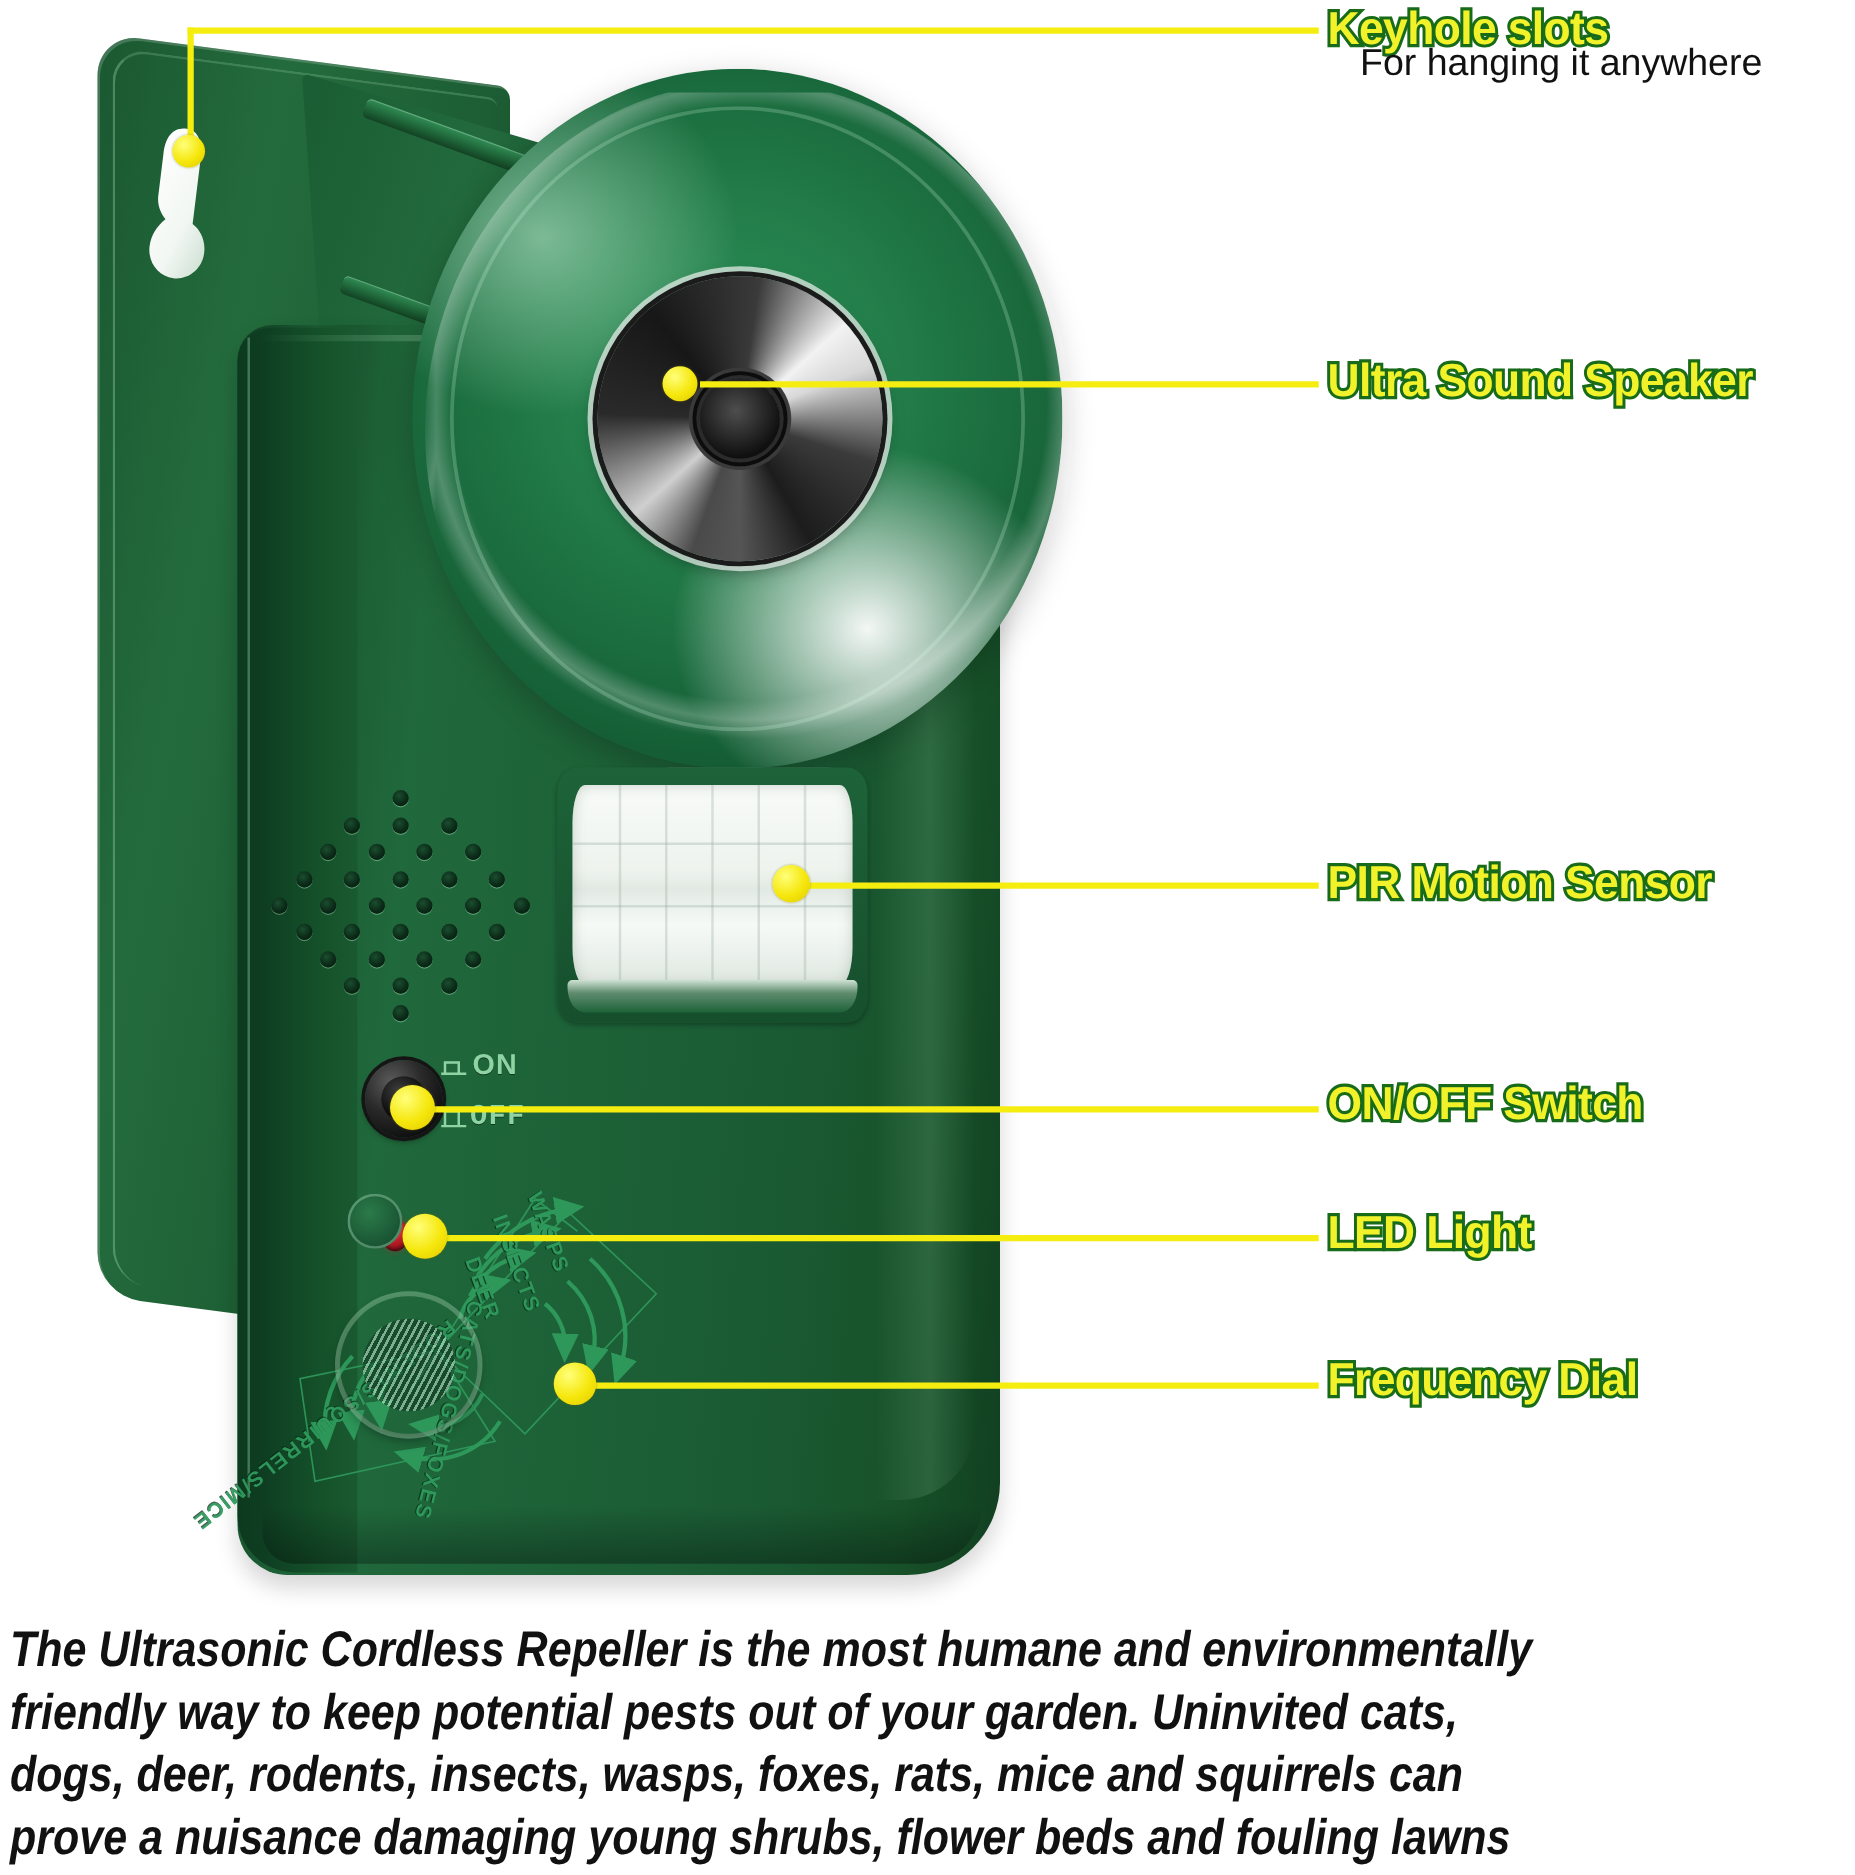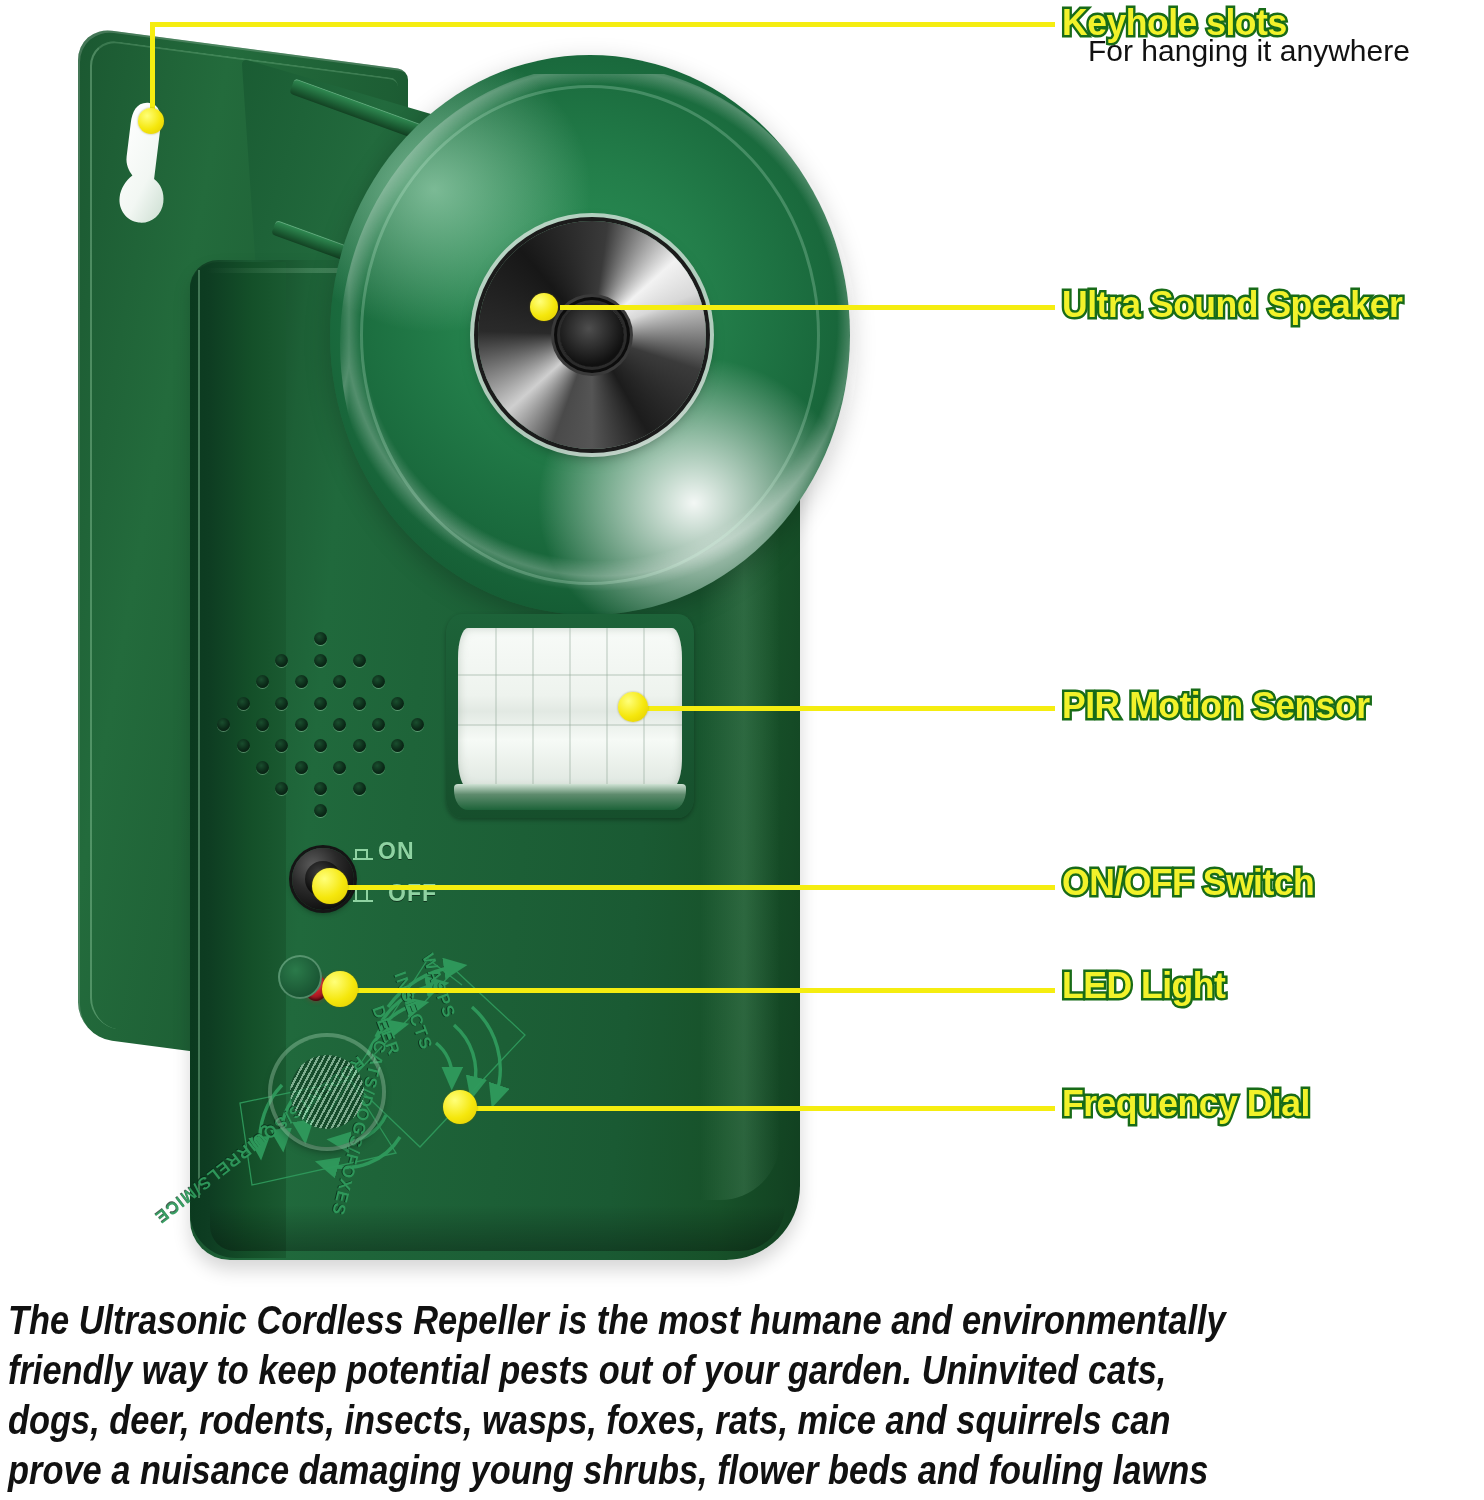--- a/index.html
+++ b/index.html
@@ -337,21 +337,21 @@
     <div class="switch-knob"></div>
     <svg class="sw-ico" style="left:350px;top:845px;" viewBox="0 0 26 16">
       <path d="M3 14 H23" stroke="#8fd3a2" stroke-width="2" fill="none"></path>
       <path d="M6 14 V5 H17 V14" stroke="#8fd3a2" stroke-width="2" fill="none"></path>
     </svg>
     <div class="sw-text" style="left:378px;top:838px;">ON</div>
     <svg class="sw-ico" style="left:350px;top:886px;" viewBox="0 0 26 16">
       <path d="M3 15 H23" stroke="#8fd3a2" stroke-width="2" fill="none"></path>
       <path d="M6 15 V3 H17 V15" stroke="#8fd3a2" stroke-width="2" fill="none"></path>
     </svg>
-    <div class="sw-text" style="left:388px;top:880px;">OFF</div>
+    <div class="sw-text" style="left:376px;top:880px;font-family:Liberation Mono, monospace;">OFF</div>
 
     <div class="led"></div>
 
     <div class="dial-area">
       <svg class="wave-svg" viewBox="0 0 360 310">
         <defs>
           <marker id="ar" markerWidth="7" markerHeight="7" refX="3" refY="3.2" orient="auto">
             <path d="M0 0 L7 3.2 L0 6.4 z" fill="#2f9a5c"></path>
           </marker>
         </defs>

